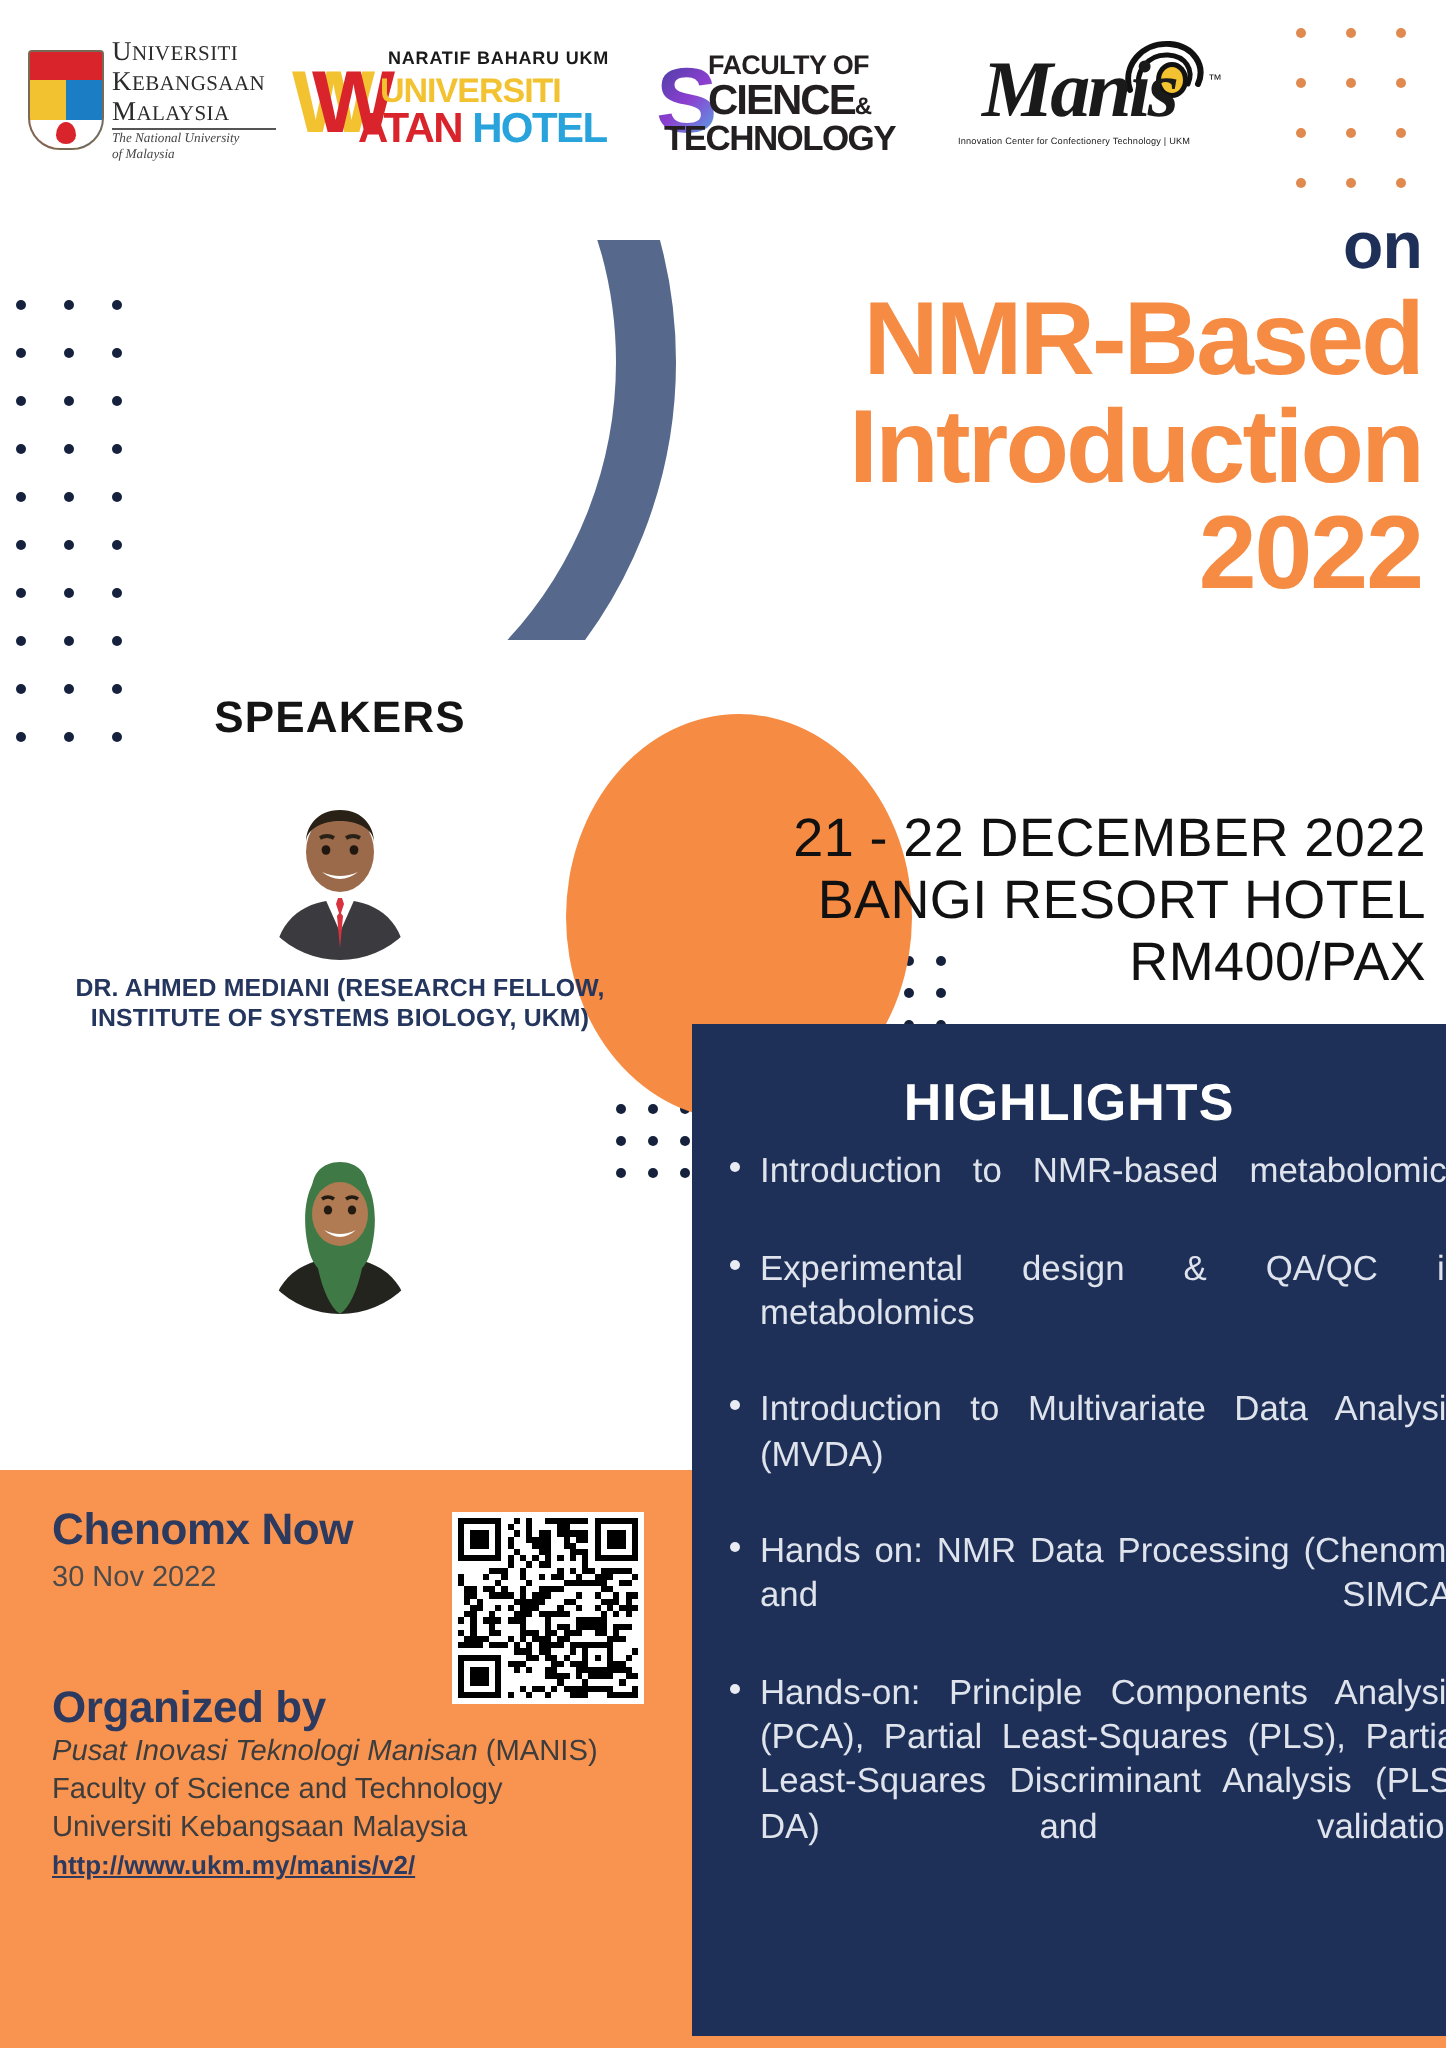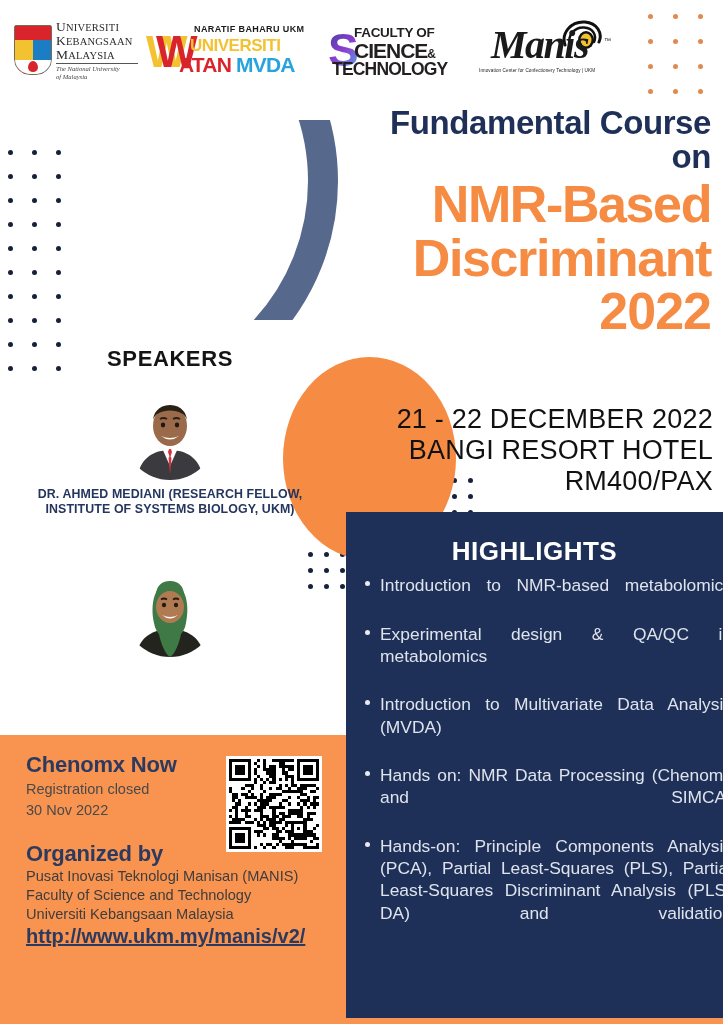--- a/index.html
+++ b/index.html
@@ -190,23 +190,23 @@
   .qr{
     position:absolute;left:226px;top:756px;width:96px;height:96px;
     background:#ffffff;padding:3px;box-sizing:border-box;
   }
   .qr svg{display:block;}
   .org{position:absolute;left:26px;top:841px;width:316px;}
   .org-h{font-size:22px;font-weight:bold;color:#2b3a5e;letter-spacing:-.2px;}
   .org-l{font-size:14.6px;color:#3d3d3d;line-height:1.29;}
   .org-l.just{text-align:justify;}
   .org-l.just:after{content:"";display:inline-block;width:100%;}
-  .org-it{}
+  .org-it{font-style:italic;}
   .org-url{
-    font-size:20px;font-weight:bold;color:#2b3a5e;
+    font-size:13px;font-weight:bold;color:#2b3a5e;
     display:inline-block;margin-top:2px;
   }
 </style>
 </head>
 <body>
 
 <div id="poster">
 
   <div class="swoosh" style="left:-132px;top:-54px;width:470px;height:470px;"></div>
   <div class="swoosh-mask" style="left:-140px;top:-60px;width:480px;height:66px;"></div>
@@ -373,21 +373,21 @@
     </div>
 
     <div class="logo-watan">
       <div class="wbig">
         <span class="c1">W</span><span class="c2" style="position:absolute;left:10px;top:0;">W</span>
       </div>
       <div class="watan-top">NARATIF BAHARU UKM</div>
       <div class="watan-uni">UNIVERSITI</div>
       <div class="watan-kita">
         <span class="a">ATAN</span>
-        <span class="b">MVDA</span>
+        <span class="b">HOTEL</span>
       </div>
     </div>
 
     <div class="logo-fst">
       <div class="fst-s">S</div>
       <div class="fst-txt">
         <div class="fst-l1">FACULTY OF</div>
         <div class="fst-l2"><span>CIENCE</span><span class="amp">&amp;</span></div>
         <div class="fst-l3">TECHNOLOGY</div>
       </div>
@@ -401,24 +401,23 @@
         <ellipse cx="27" cy="21" rx="5.5" ry="6.5" fill="#f2c230"></ellipse>
       </svg>
       <div class="manis-word">Manis</div>
       <div class="manis-tm">™</div>
       <div class="manis-tag">Innovation Center for Confectionery Technology | UKM</div>
     </div>
 
   </div>
 
   <div class="title-block">
-    <div class="t-l1">Fundamental Course</div>
     <div class="t-l2">on</div>
     <div class="t-l3">NMR-Based</div>
-    <div class="t-l4">Discriminant</div>
+    <div class="t-l4">Introduction</div>
     <div class="t-l5">2022</div>
   </div>
 
   <div class="event-info">
     <div class="ev">21 - 22 DECEMBER 2022</div>
     <div class="ev">BANGI RESORT HOTEL</div>
     <div class="ev">RM400/PAX</div>
   </div>
 
   <div class="speakers-title">SPEAKERS</div>
@@ -465,21 +464,20 @@
   <ul class="hl-list" id="highlightsList">
       <li><span class="bullet"></span><span>Introduction to NMR-based metabolomics</span></li>
       <li><span class="bullet"></span><span>Experimental design &amp; QA/QC in metabolomics</span></li>
       <li><span class="bullet"></span><span>Introduction to Multivariate Data Analysis (MVDA)</span></li>
       <li><span class="bullet"></span><span>Hands on: NMR Data Processing (Chenomx and SIMCA)</span></li>
       <li><span class="bullet"></span><span>Hands-on: Principle Components Analysis (PCA), Partial Least-Squares (PLS), Partial Least-Squares Discriminant Analysis (PLS-DA) and validation</span></li>
     </ul>
 
   <div class="reg">
     <div class="reg-h">Chenomx Now</div>
-    <div class="reg-sub">Registration closed</div>
     <div class="reg-sub">30 Nov 2022</div>
   </div>
 
   <div class="qr">
     <svg id="qrSvg" width="90" height="90" viewBox="0 0 29 29" shape-rendering="crispEdges">
         <rect width="29" height="29" fill="#ffffff"></rect>
         <rect x="0" y="0" width="1" height="1" fill="#000000"></rect>
         <rect x="1" y="0" width="1" height="1" fill="#000000"></rect>
         <rect x="2" y="0" width="1" height="1" fill="#000000"></rect>
         <rect x="3" y="0" width="1" height="1" fill="#000000"></rect>

